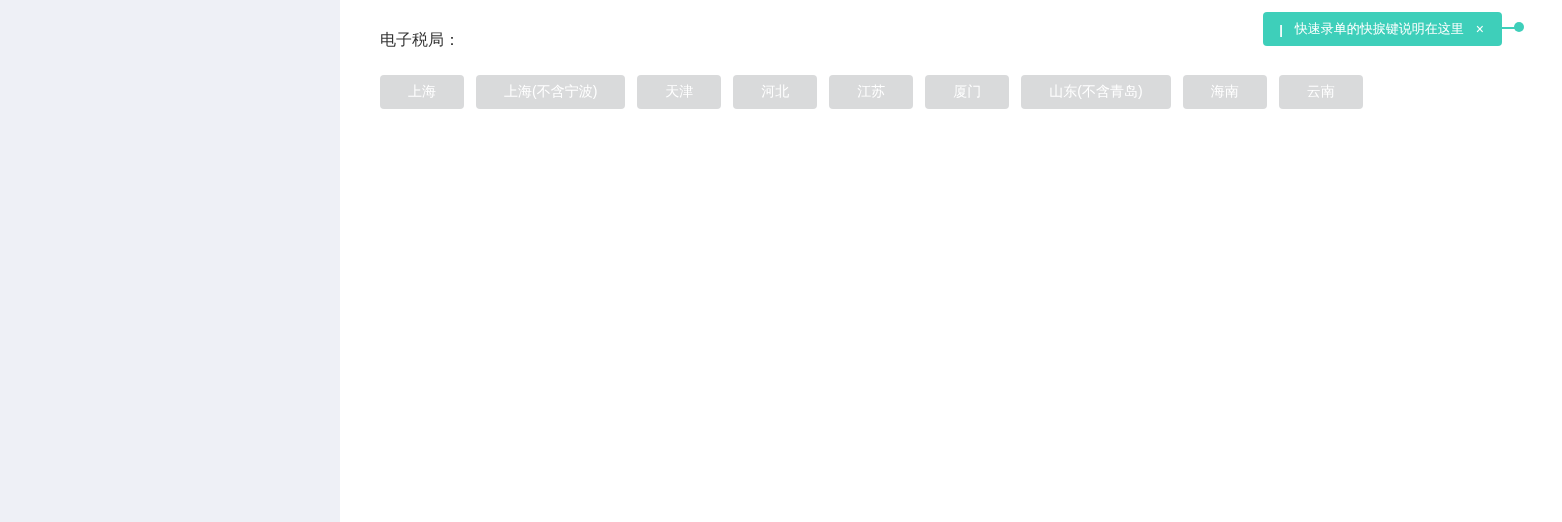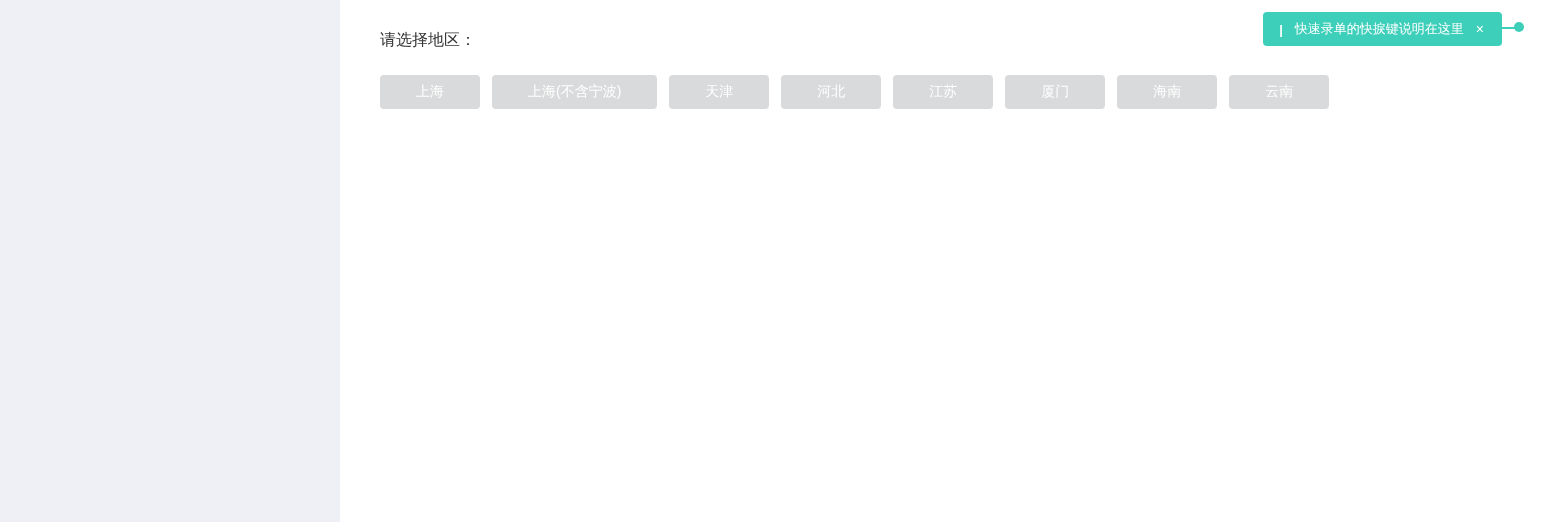--- a/index.html
+++ b/index.html
@@ -46,21 +46,21 @@
     .region-buttons {
       display: flex;
       flex-wrap: wrap;
       gap: 12px;
     }
 
     .region-btn {
       display: inline-flex;
       align-items: center;
       justify-content: center;
-      padding: 8px 36px;
+      padding: 8px 28px;
       background: #d9dadb;
       color: #fff;
       border: none;
       border-radius: 4px;
       font-size: 14px;
       cursor: pointer;
       min-width: 80px;
       white-space: nowrap;
     }
 
@@ -112,28 +112,29 @@
       height: 2px;
       background: #3ecfba;
     }
   </style>
 </head>
 <body>
 
 <div class="left-sidebar"></div>
 
 <div class="main-content">
-  <div class="page-title">请选择地区：</div>
+  <div class="page-title">电子税局：</div>
   <div class="region-buttons" id="region-buttons">
       <button class="region-btn">上海</button>
       <button class="region-btn">上海(不含宁波)</button>
       <button class="region-btn">天津</button>
       <button class="region-btn">河北</button>
       <button class="region-btn">江苏</button>
       <button class="region-btn">厦门</button>
+      <button class="region-btn">山东(不含青岛)</button>
       <button class="region-btn">海南</button>
       <button class="region-btn">云南</button>
     </div>
 </div>
 
 <div class="tooltip-banner">
   <span>快速录单的快捩键说明在这里</span>
   <button class="tooltip-close">×</button>
 </div>
 <div class="tooltip-line"></div>

